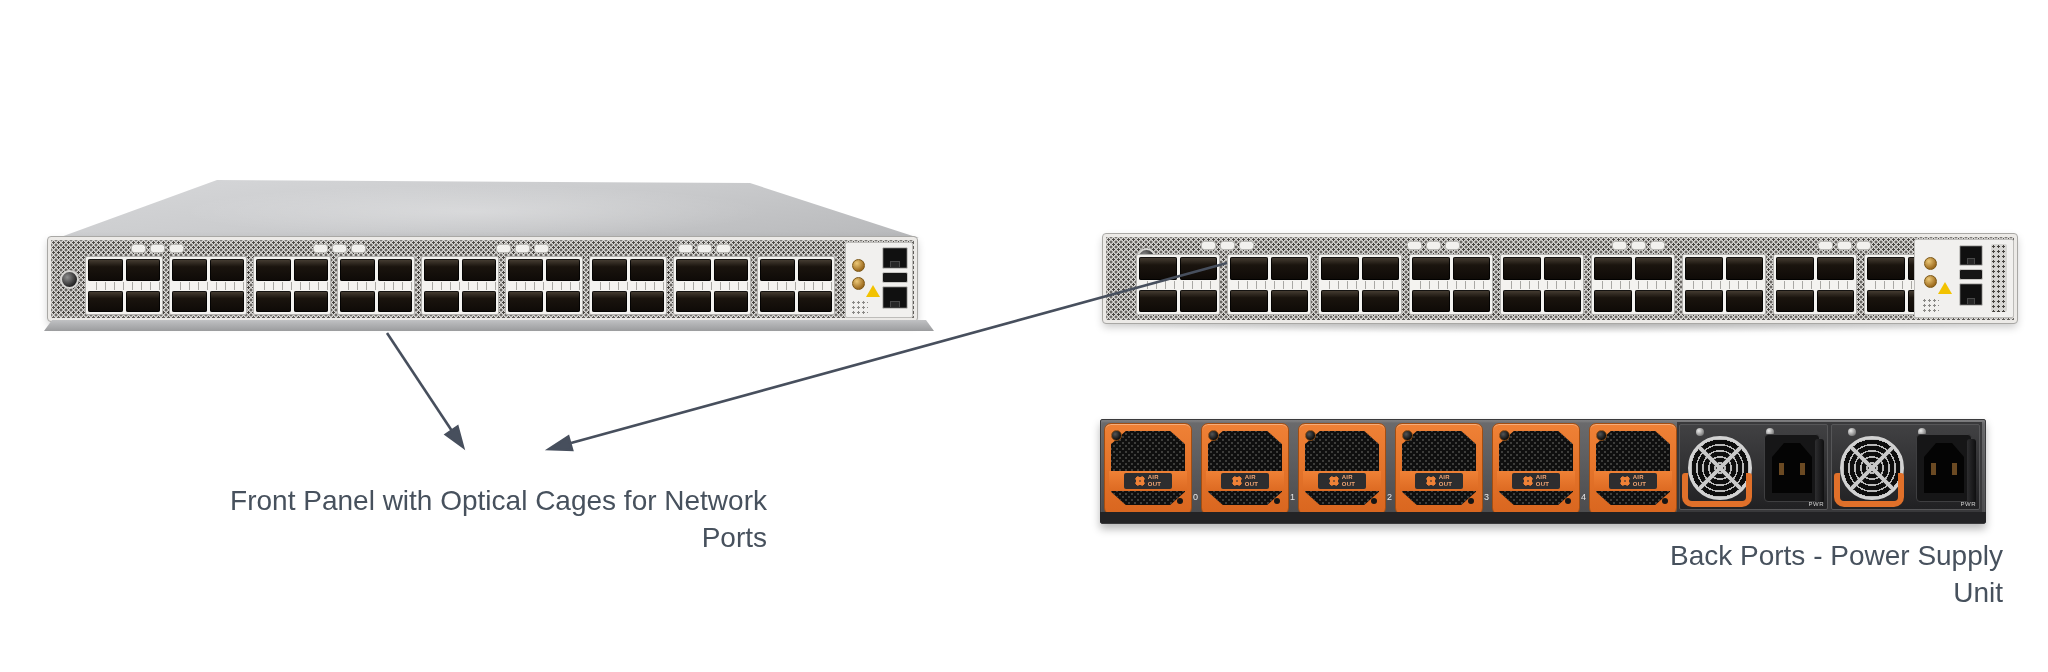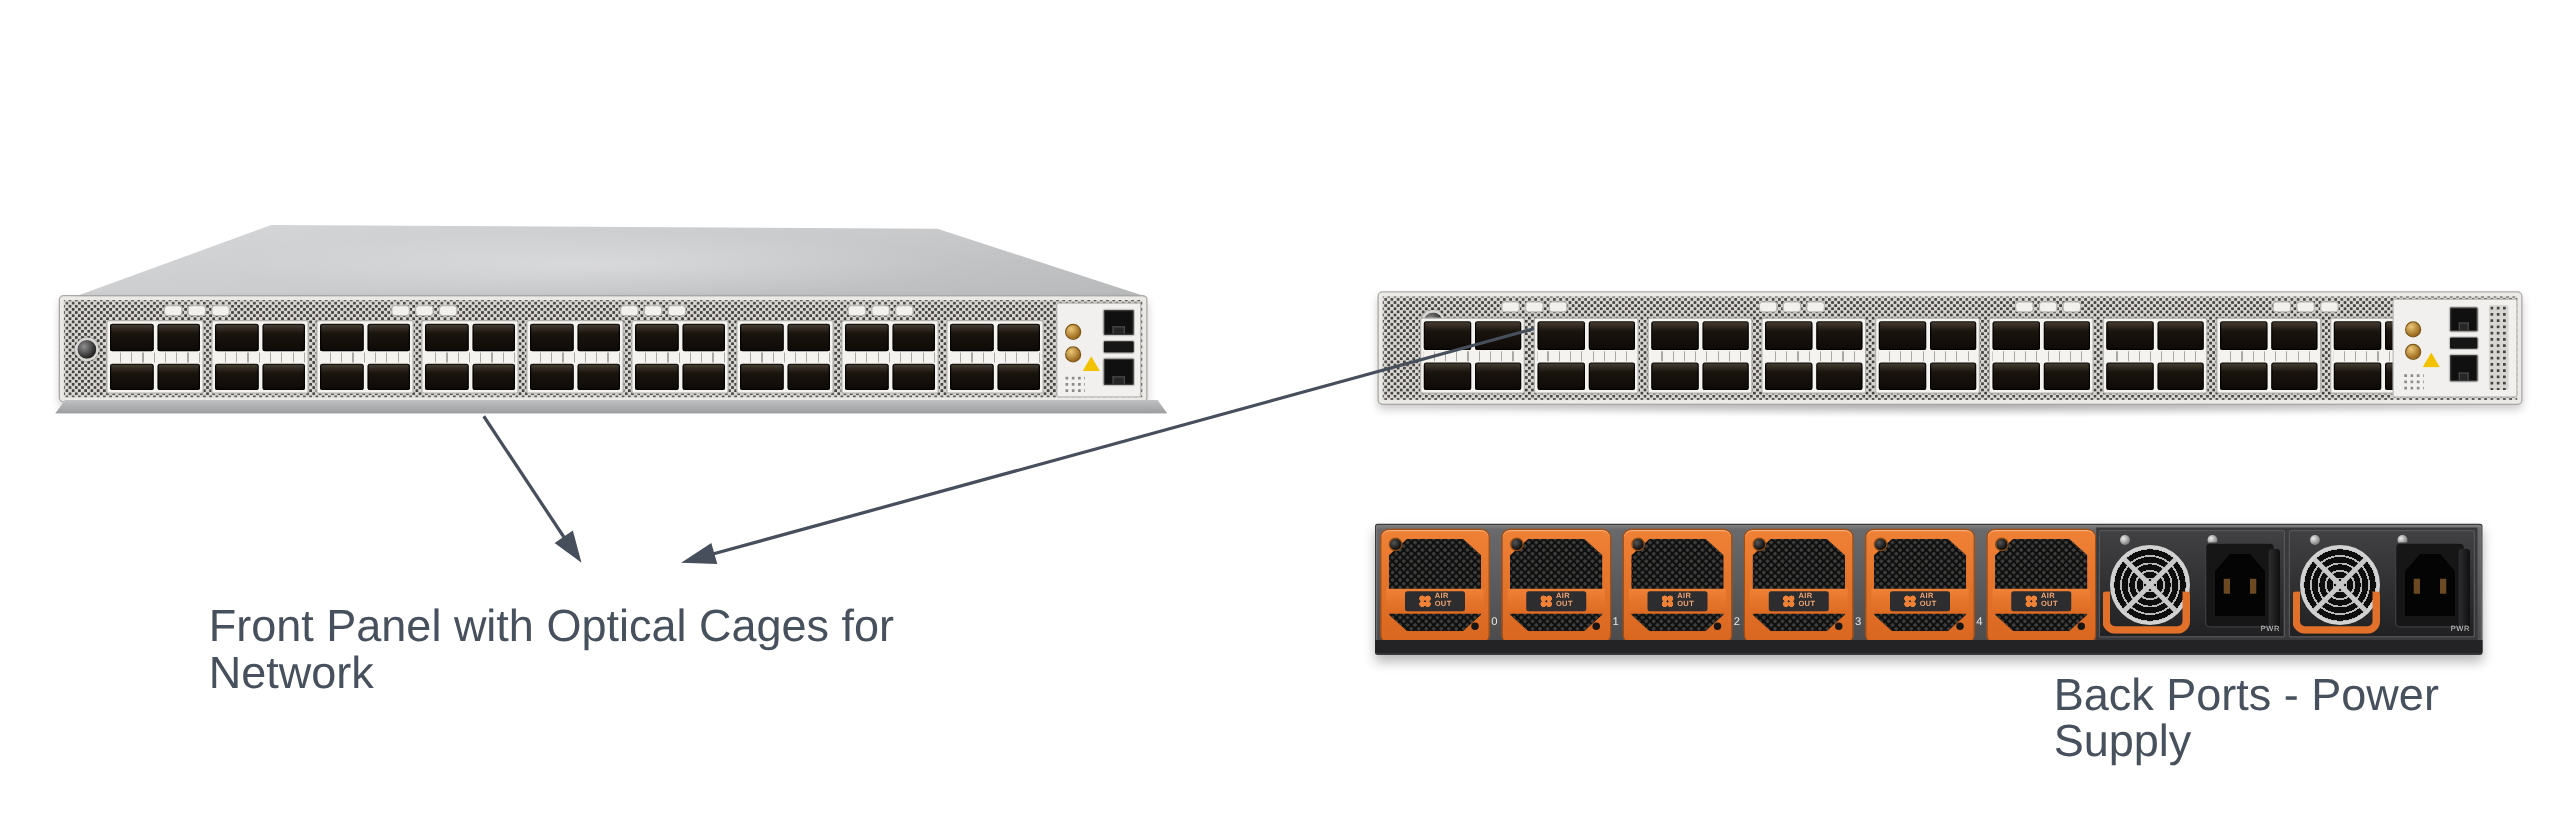--- a/index.html
+++ b/index.html
@@ -132,21 +132,21 @@
     border-radius:4px;border:1px solid #3e3e40;}
   .psu-inlet .hole{position:absolute;left:7px;right:7px;top:8px;bottom:8px;background:#040404;
     clip-path:polygon(30% 0,70% 0,100% 28%,100% 100%,0 100%,0 28%);}
   .psu-inlet .pin{position:absolute;width:5px;height:12px;background:#6b4a23;top:42%;}
   .psu-inlet .pin.p1{left:26%;} .psu-inlet .pin.p2{right:26%;}
   .psu-strap{position:absolute;right:3px;top:14px;width:9px;height:64px;
     background:linear-gradient(90deg,#2e2e30,#0f0f10);border-radius:3px;}
   .psu-pwr{position:absolute;right:3px;bottom:2px;font-size:6px;color:#cfcfcf;letter-spacing:.5px;}
 
   
-  .caption{position:absolute;color:#47515d;font-size:36px;line-height:37px;text-align:left;}
+  .caption{position:absolute;color:#47515d;font-size:28px;line-height:37px;text-align:right;}
   #cap-front{left:167px;top:482px;width:600px;}
   #cap-fans{left:1263px;top:551px;width:300px;}
   #cap-psu{left:1643px;top:537px;width:360px;}
   .overlay{position:absolute;left:0;top:0;pointer-events:none;}
 </style>
 </head>
 <body>
 
 <div class="canvas">
 
@@ -575,18 +575,20 @@
     <g stroke="#474f5d" stroke-width="2.6" fill="#474f5d">
       <line x1="387" y1="333" x2="452" y2="431"></line>
       <polygon points="463,447 445.9,434.5 457.5,426.5"></polygon>
       <line x1="1227" y1="263" x2="571" y2="443"></line>
       <polygon points="549,449 568.3,436.5 572.1,449.9"></polygon>
     </g>
   </svg>
 
   <div class="caption" id="cap-front">
     <div>Front Panel with Optical Cages for Network</div>
+    <div>Ports</div>
   </div>
   <div class="caption" id="cap-psu">
     <div>Back Ports - Power Supply</div>
+    <div>Unit</div>
   </div>
 
 </div>
 
 </body></html>

